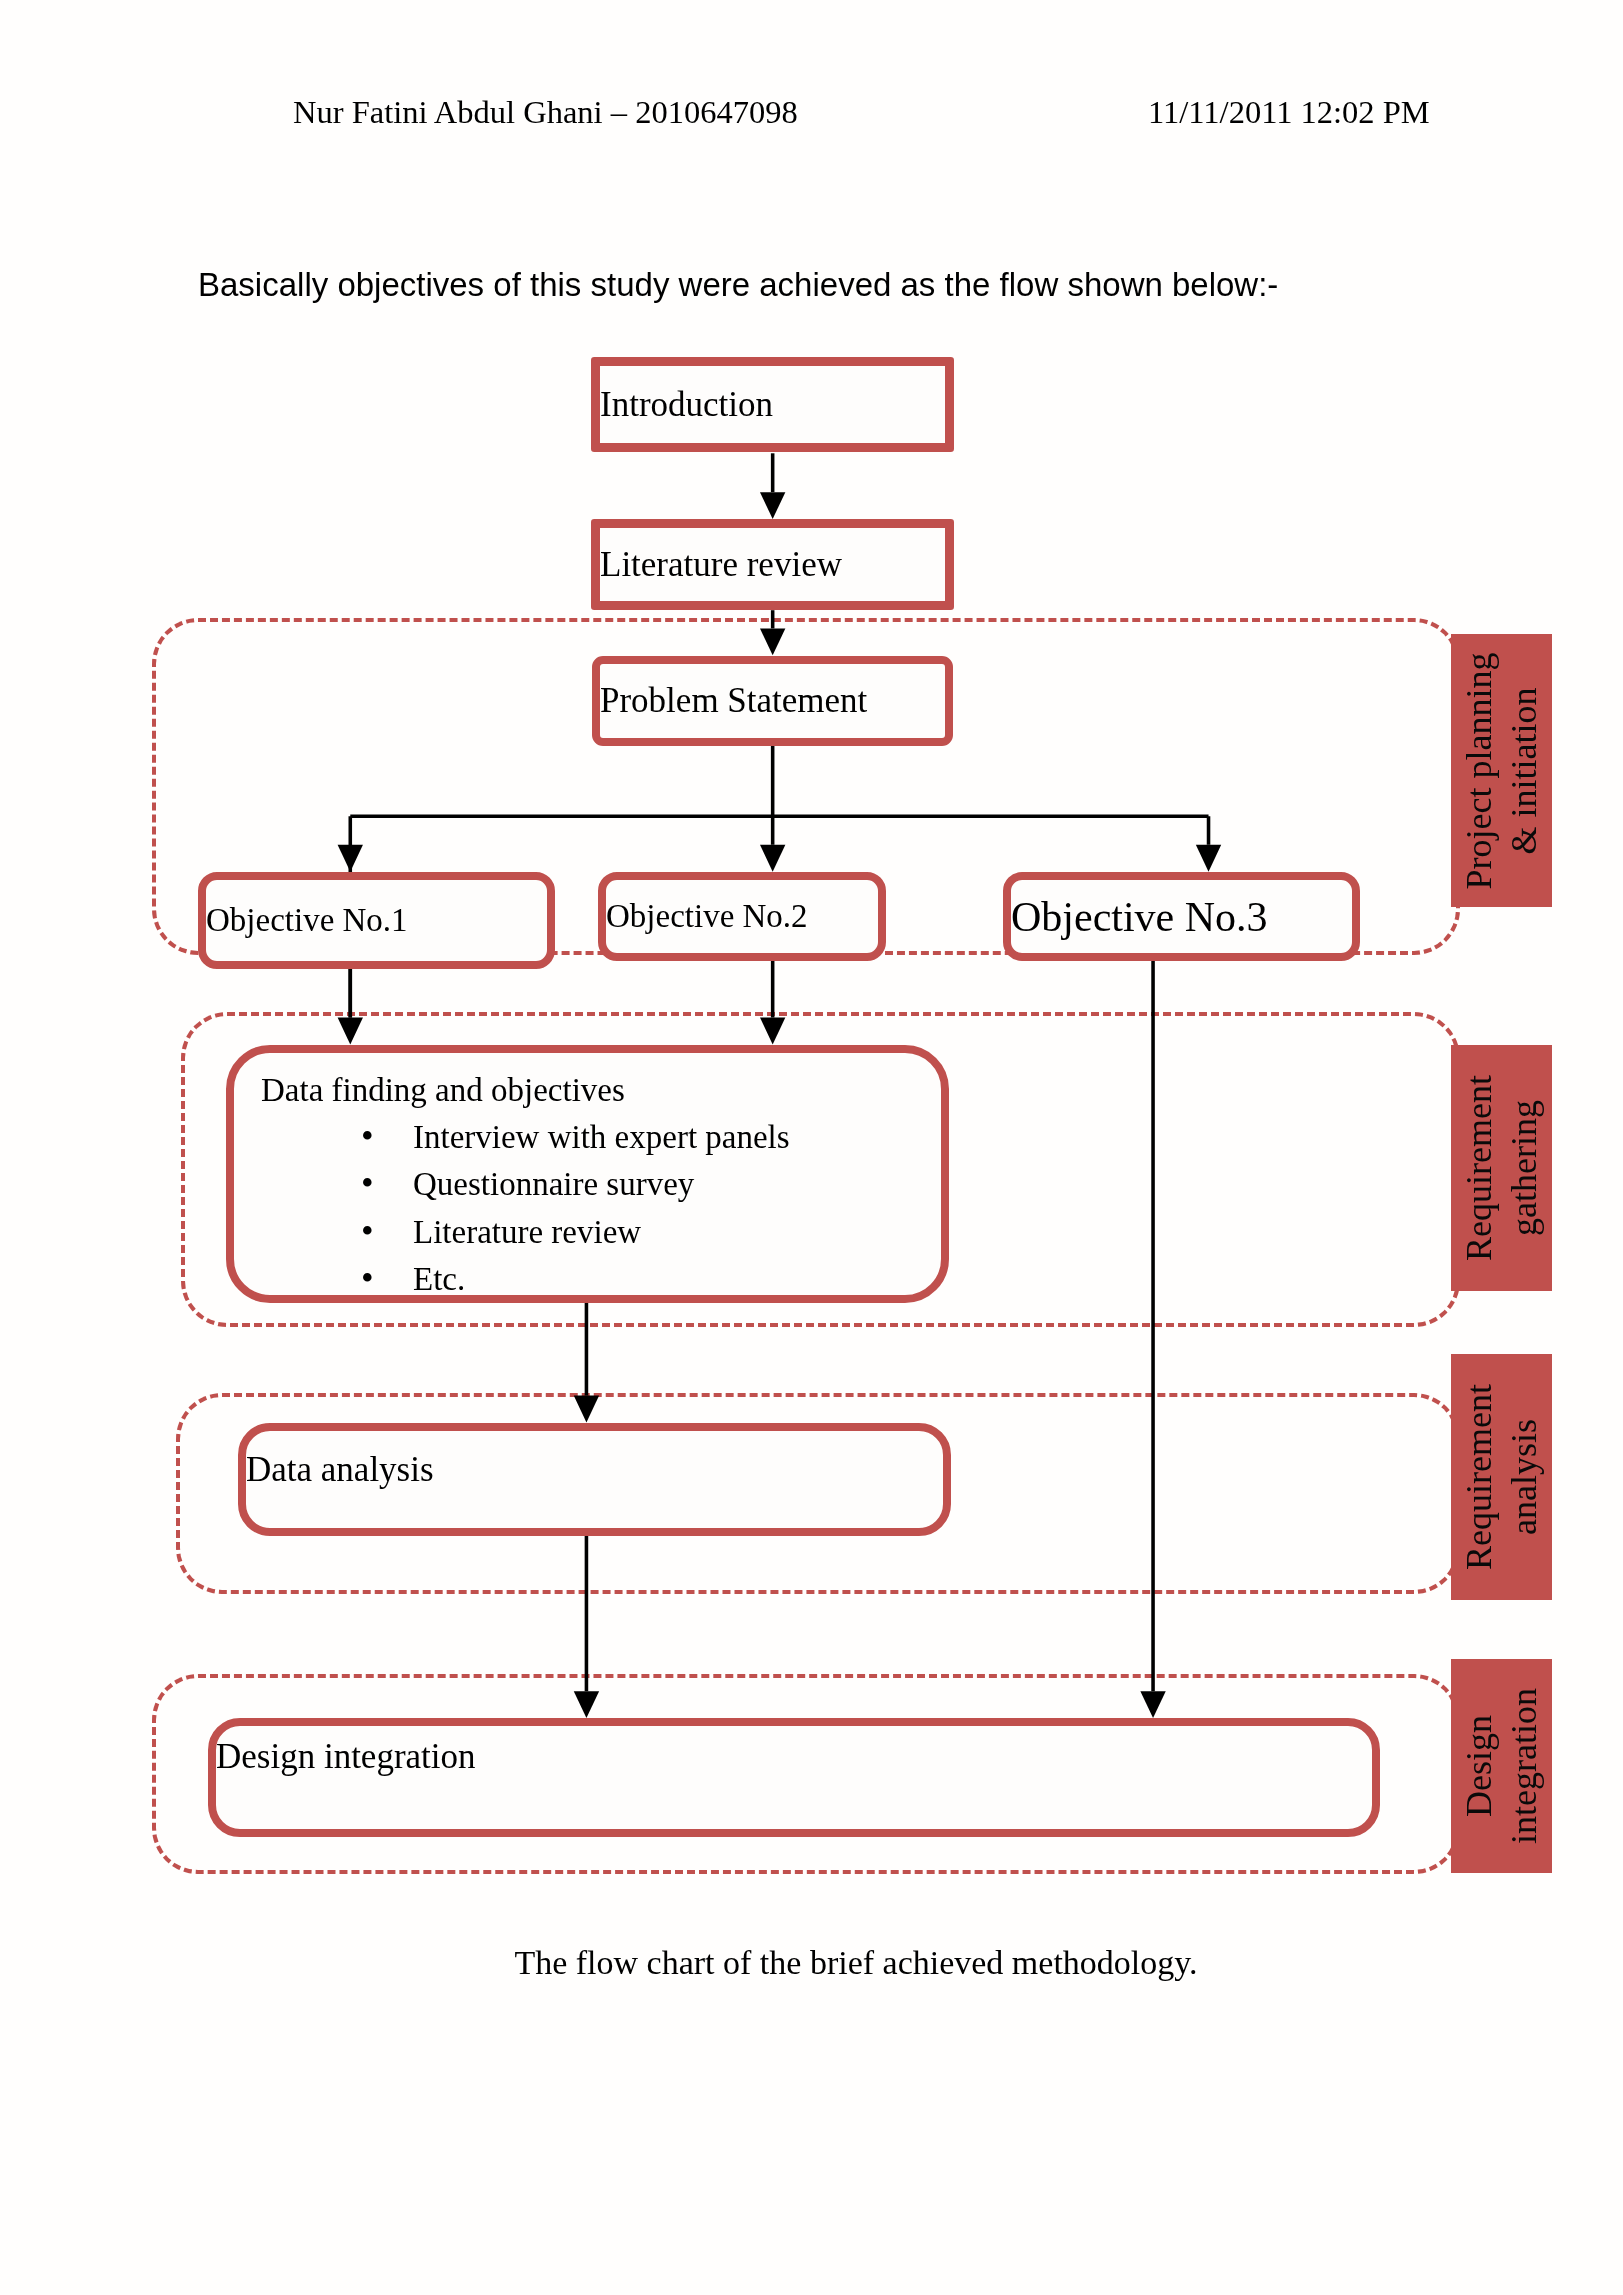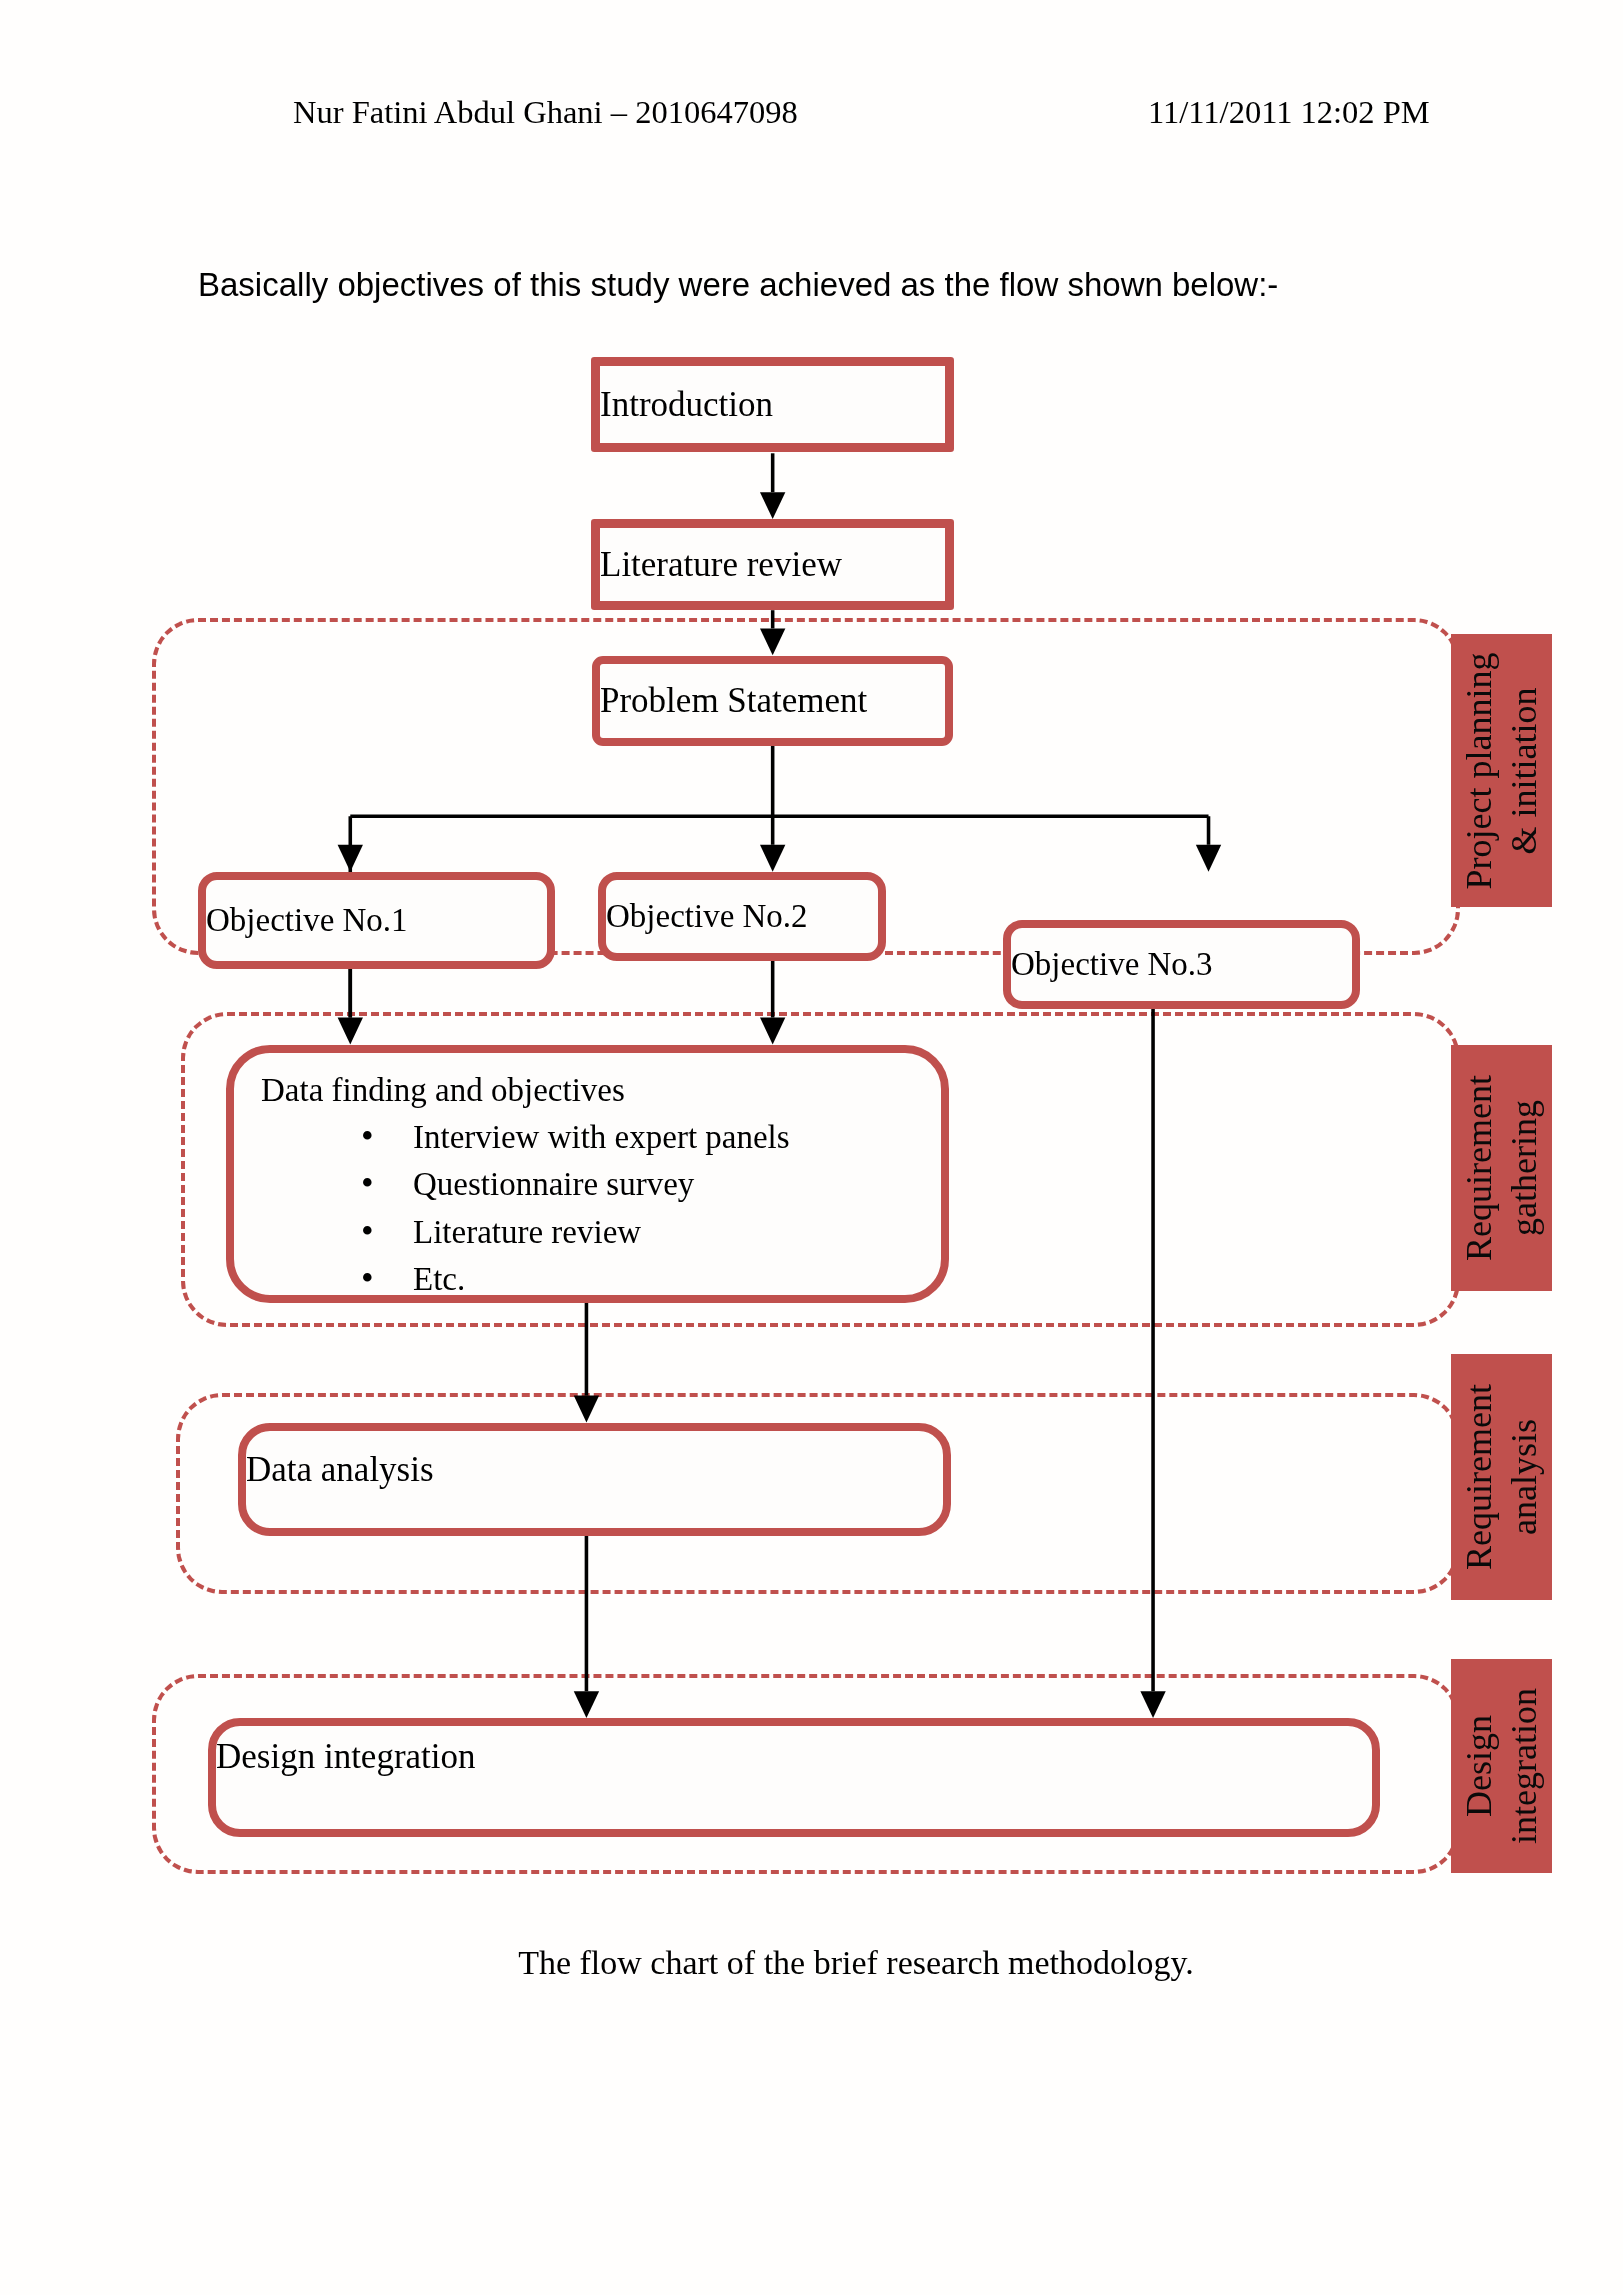--- a/index.html
+++ b/index.html
@@ -38,21 +38,21 @@
   .box {
     position:absolute; background:#fefdfc; border:8px solid #c0504d;
     box-sizing:border-box; display:flex; align-items:center; 
     font-size:35px; z-index:3;
   }
   .intro-box  { left:591px;  top:357px;  width:363px;  height:95px; border-radius:3.2px;  border-width:9.5px; }
   .litrev-box { left:591px;  top:519px;  width:363px;  height:91px; border-radius:3.2px;  border-width:9.5px; }
   .ps-box     { left:592px;  top:656px;  width:361px;  height:90px; border-radius:11px; }
   .obj1-box   { left:198px;  top:872px; width:357px;  height:97px; border-radius:19px; font-size:33px; }
   .obj2-box   { left:598px;  top:872px; width:288px;  height:89px; border-radius:19px; font-size:33px; }
-  .obj3-box   { left:1003px; top:920px; width:357px;  height:89px; border-radius:19px; font-size:33px; }
+  .obj3-box   { left:1003px; top:872px; width:357px;  height:89px; border-radius:19px; font-size:42px; }
   .df-box     { left:226px;  top:1045px; width:723px;  height:258px; border-radius:44px;
                 flex-direction:column; align-items:flex-start; justify-content:flex-start;
                 padding:16px 0 0 27px; font-size:33px; line-height:1.32; }
   .da-box     { left:238px;  top:1423px; width:713px;  height:113px; border-radius:32px;
                 align-items:flex-start; padding-top:19px; }
   .di-box     { left:208px;  top:1718px; width:1172px; height:119px; border-radius:32px;
                 align-items:flex-start; padding-top:11px; }
 
   .df-row { margin-left:100px; white-space:nowrap; }
   .df-row .marker { display:inline-block; width:52px; font-size:36px; }
@@ -188,16 +188,16 @@
       <span>analysis</span>
     </div>
   </div>
   <div class="phase p4">
     <div class="phase-text">
       <span>Design</span><br>
       <span>integration</span>
     </div>
   </div>
 
-  <div class="caption">The flow chart of the brief research methodology.</div>
+  <div class="caption">The flow chart of the brief achieved methodology.</div>
 
 </div>
 
 
 </body></html>

